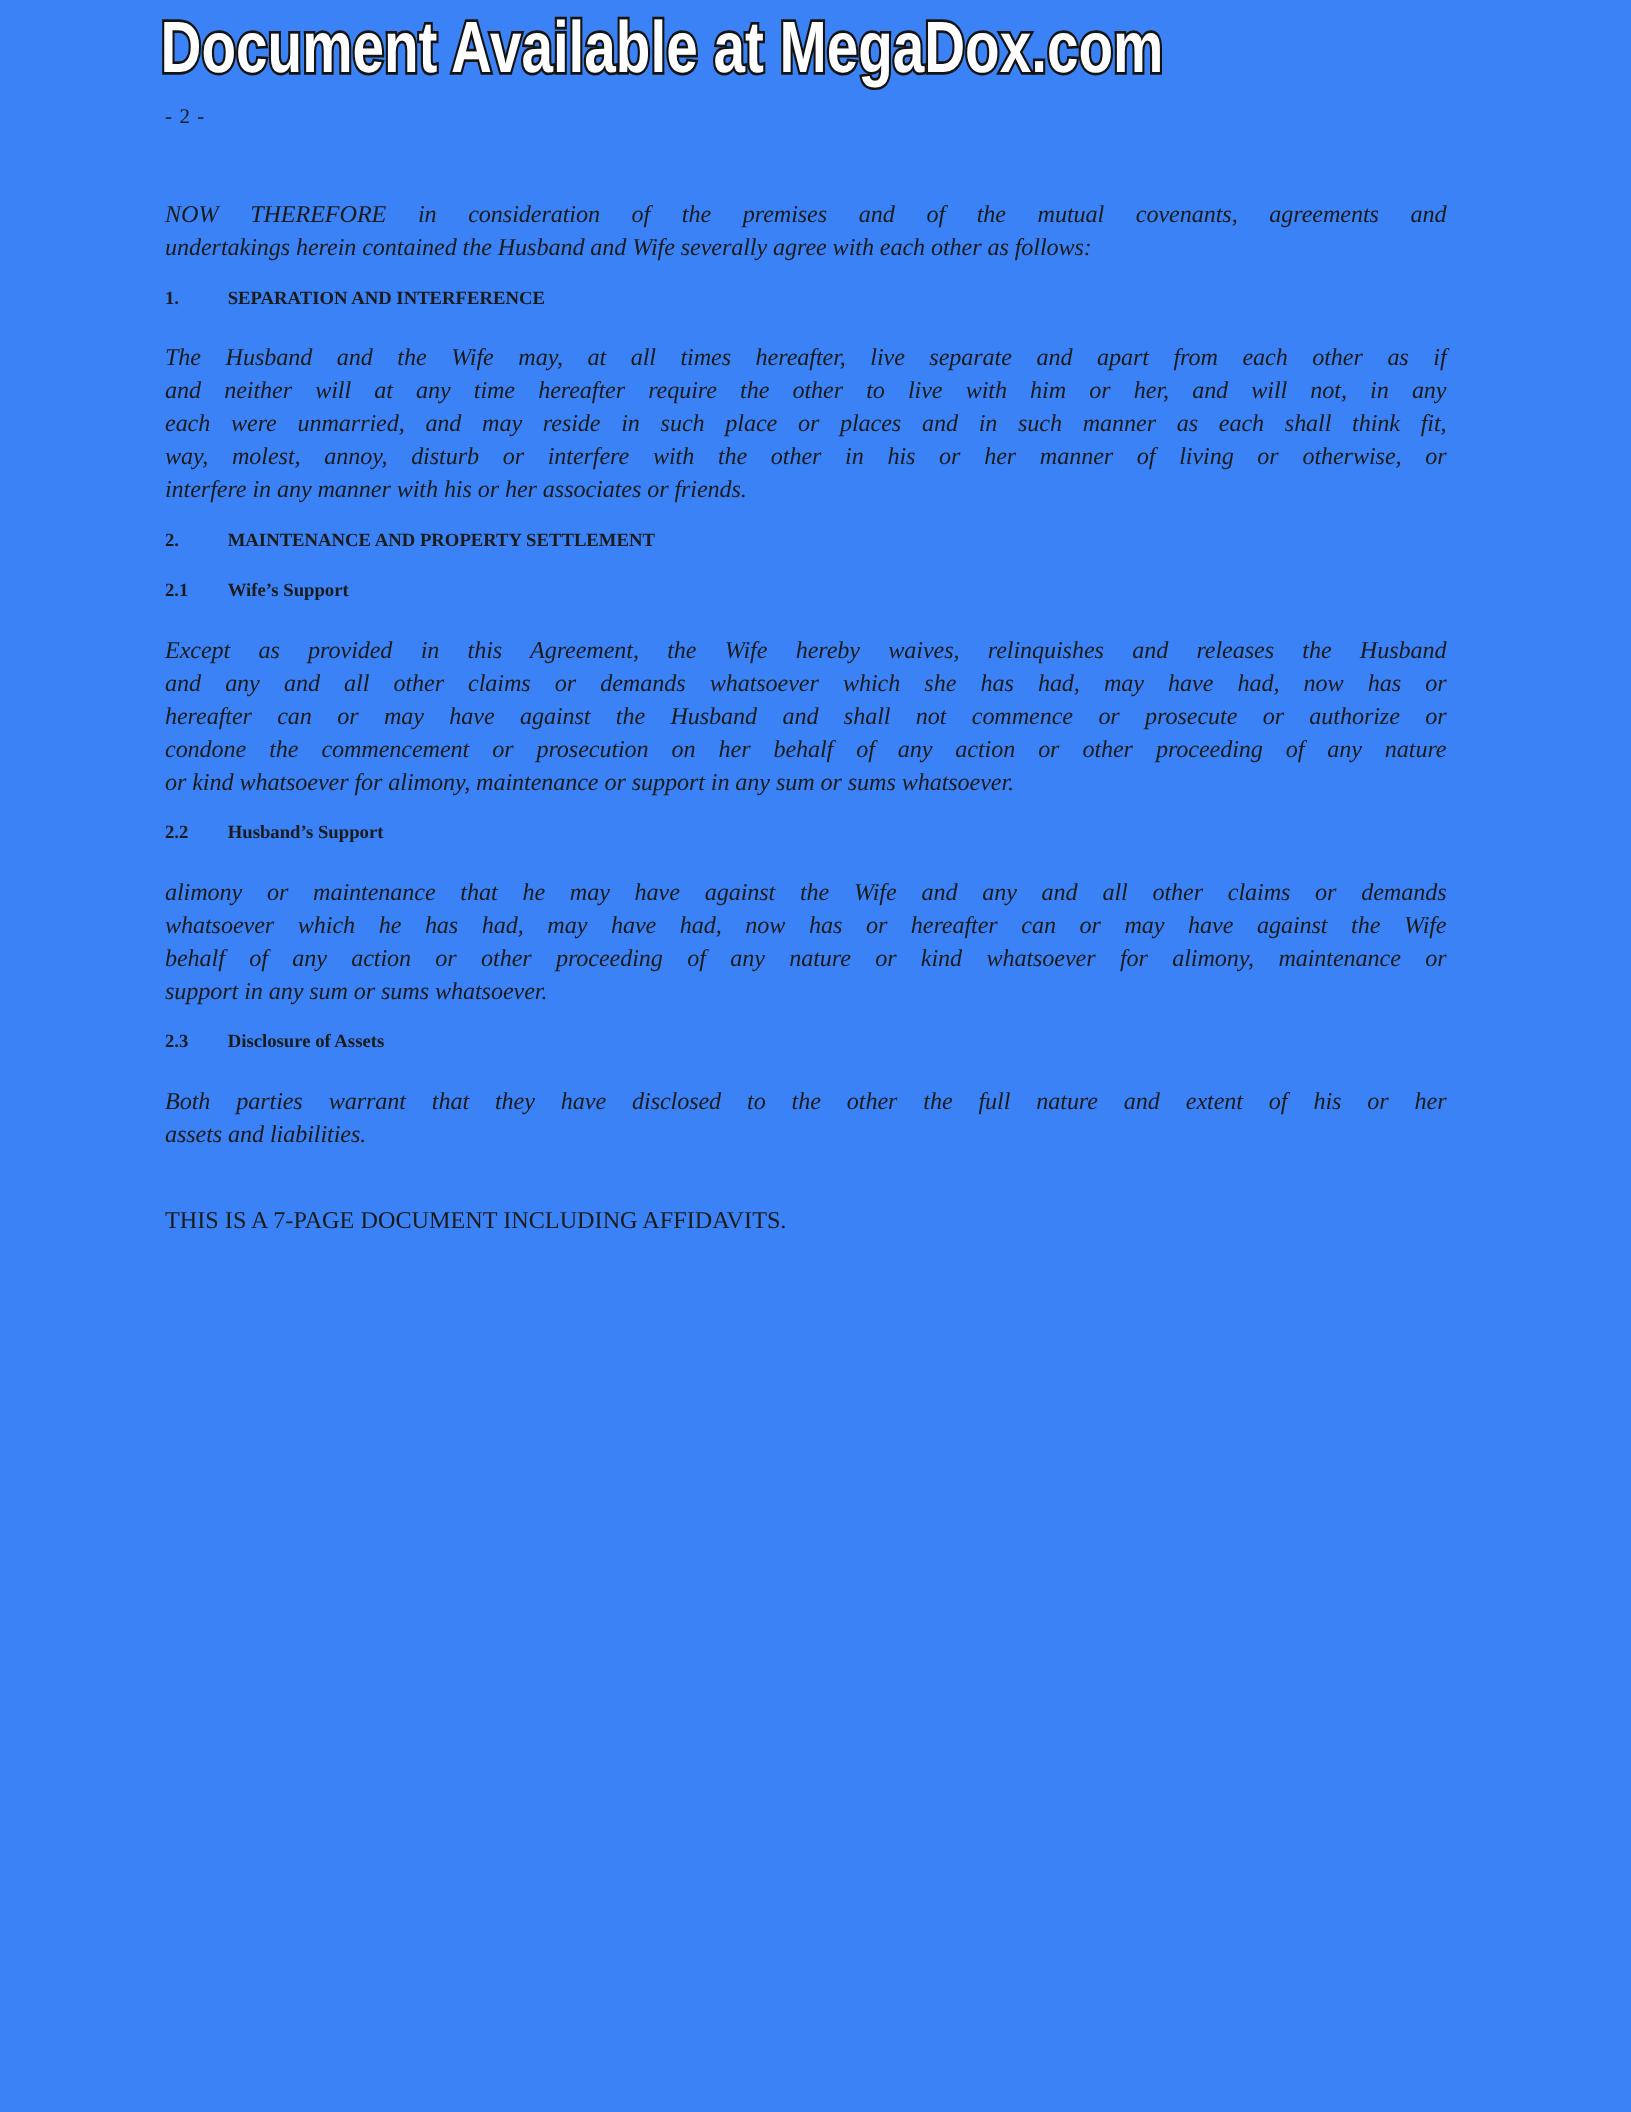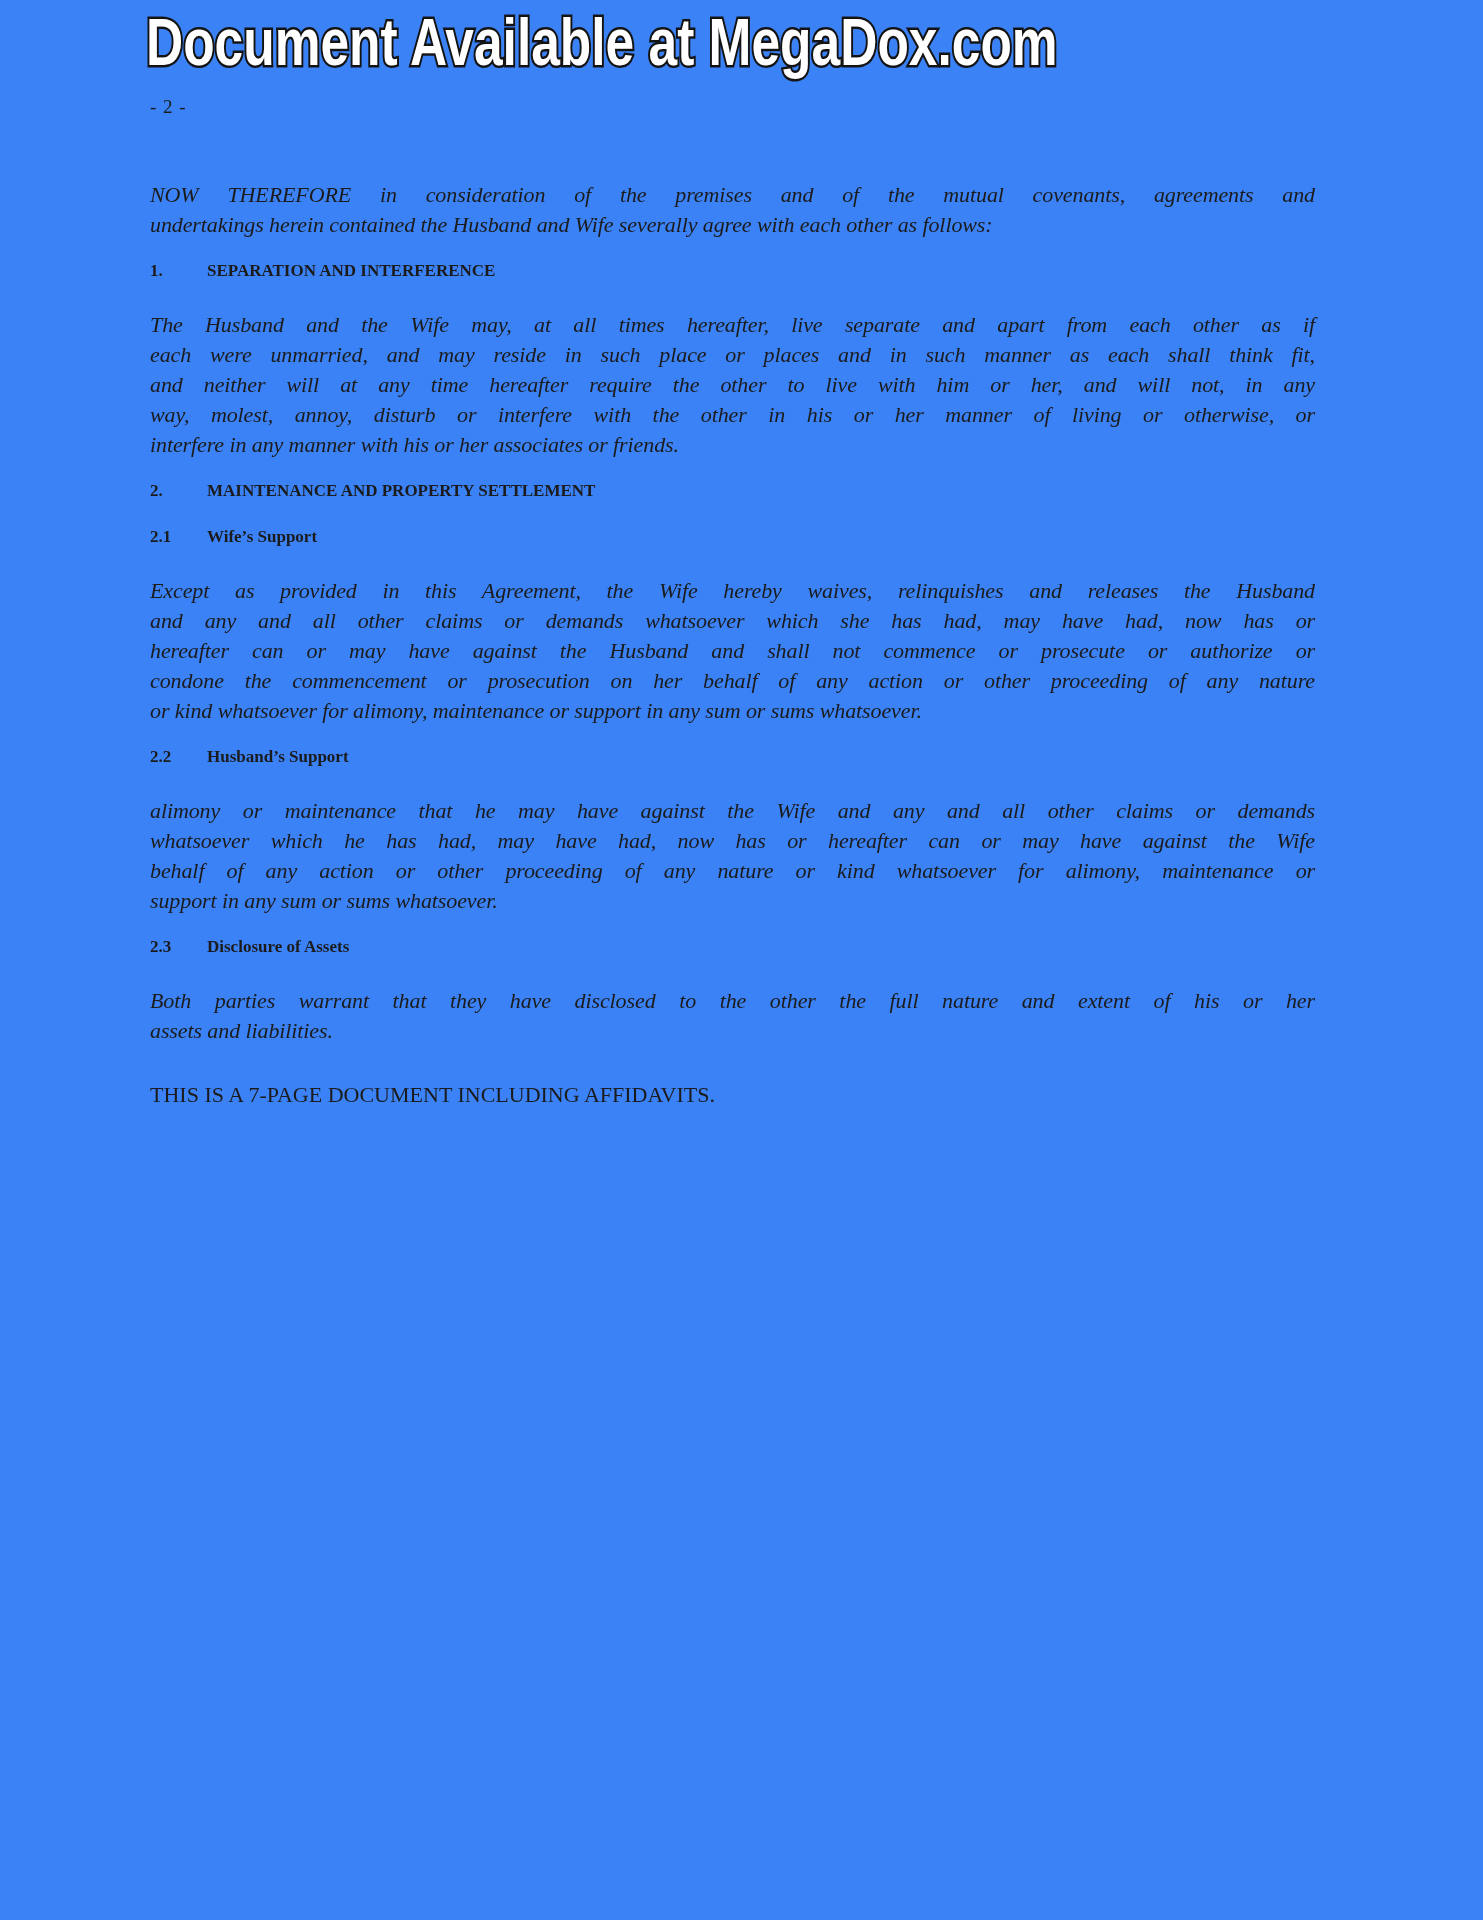--- a/index.html
+++ b/index.html
@@ -50,21 +50,21 @@
   .par .line.last { text-align-last: left; }
   .intro { margin-top: 62px; }
   .heading {
     margin: 16px 0 0 0;
     font-size: 17px;
     line-height: 30px;
     font-weight: bold;
   }
   .heading .hnum { display: inline-block; width: 57px; }
   .closing {
-    margin: 34px 0 0 0;
+    margin: 48px 0 0 0;
     font-size: 22px;
     line-height: 30px;
   }
 </style>
 </head>
 <body>
 
 <div class="page">
 
   <div class="watermark">Document Available at MegaDox.com</div>
@@ -77,22 +77,22 @@
         <div class="line">NOW THEREFORE in consideration of the premises and of the mutual covenants, agreements and</div>
         <div class="line last">undertakings herein contained the Husband and Wife severally agree with each other as follows:</div>
       </div>
 
     <div class="heading">
       <span class="hnum">1.</span><span class="htitle">SEPARATION AND INTERFERENCE</span>
     </div>
 
     <div class="par">
         <div class="line">The Husband and the Wife may, at all times hereafter, live separate and apart from each other as if</div>
+        <div class="line">and neither will at any time hereafter require the other to live with him or her, and will not, in any</div>
         <div class="line">each were unmarried, and may reside in such place or places and in such manner as each shall think fit,</div>
-        <div class="line">and neither will at any time hereafter require the other to live with him or her, and will not, in any</div>
         <div class="line">way, molest, annoy, disturb or interfere with the other in his or her manner of living or otherwise, or</div>
         <div class="line last">interfere in any manner with his or her associates or friends.</div>
       </div>
 
     <div class="heading">
       <span class="hnum">2.</span><span class="htitle">MAINTENANCE AND PROPERTY SETTLEMENT</span>
     </div>
 
     <div class="heading sub">
       <span class="hnum">2.1</span><span class="htitle">Wife’s Support</span>

